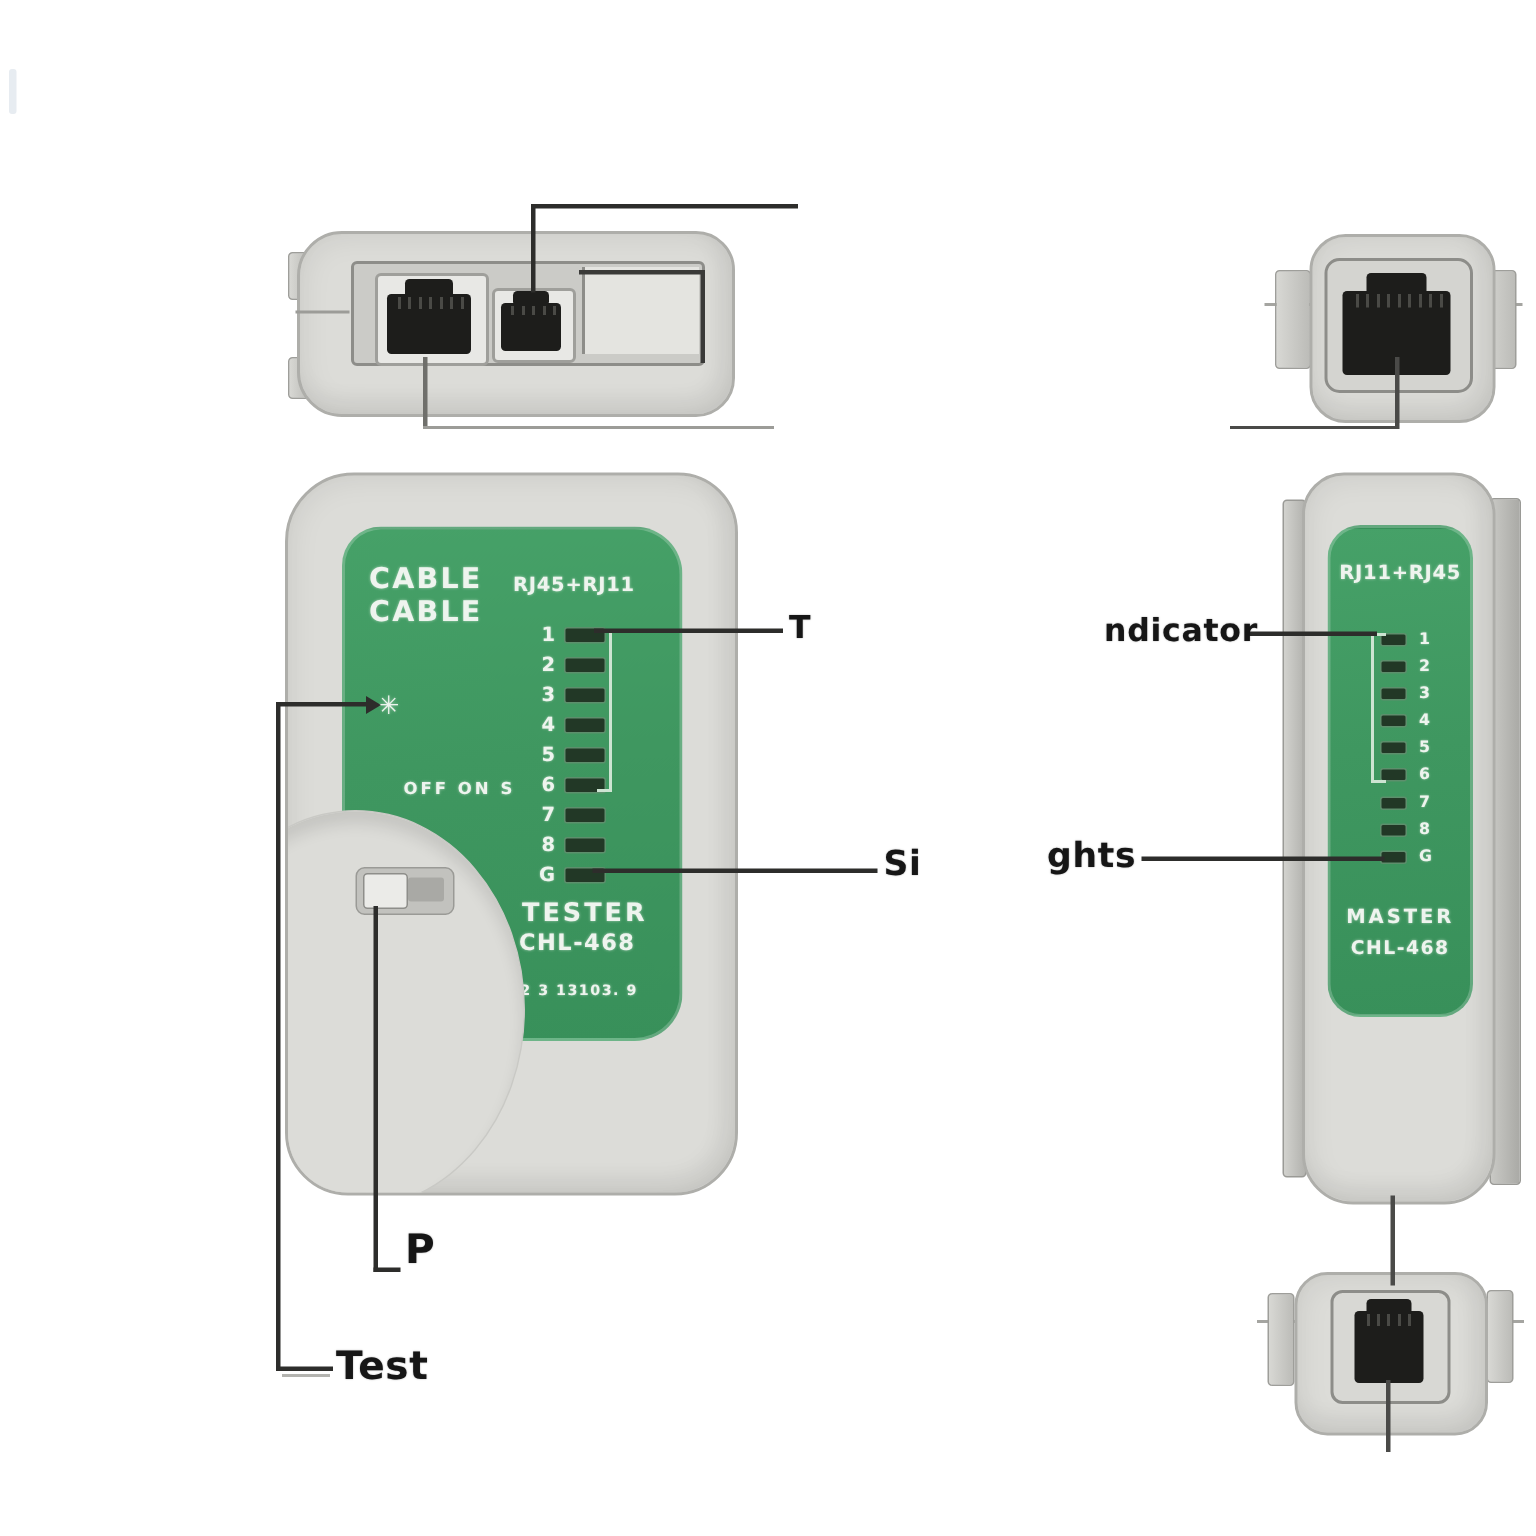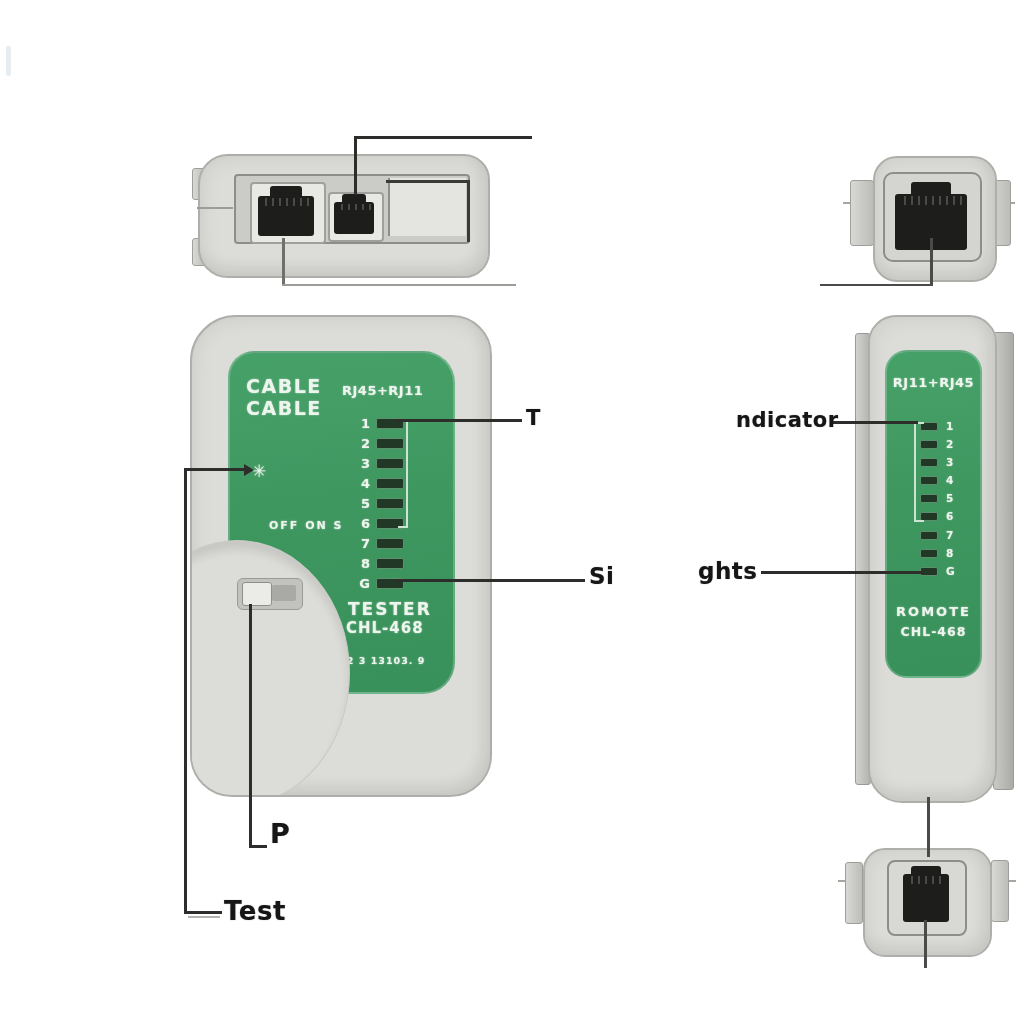--- a/index.html
+++ b/index.html
@@ -202,21 +202,21 @@
       <div class="led-row" style="left:33px;top:195px;gap:8px;">
         <span class="led-slot" style="width:16px;height:7px;"></span>
         <span class="led-num" style="font-size:10.5px;">8</span>
         </div>
       <div class="led-row" style="left:33px;top:213px;gap:8px;">
         <span class="led-slot" style="width:16px;height:7px;"></span>
         <span class="led-num" style="font-size:10.5px;">G</span>
         </div>
 
       <div class="bracket-light" style="left:27px;top:70px;width:8px;height:96px;border-top:2px solid #cde4d2;border-bottom:2px solid #cde4d2;border-left:2px solid #cde4d2;"></div>
-      <div class="gtext" style="left:0;top:252px;width:93px;text-align:center;font-size:13px;letter-spacing:2px;">ROMOTE</div>
+      <div class="gtext" style="left:0;top:252px;width:93px;text-align:center;font-size:13px;letter-spacing:2px;">MASTER</div>
       <div class="gtext" style="left:0;top:272px;width:93px;text-align:center;font-size:12.5px;letter-spacing:1px;">CHL-468</div>
     </div>
   </div>
 
   <div class="line h" style="left:832px;top:421px;width:86px;"></div>
   <div class="frag" style="left:736px;top:408px;font-size:21px;">ndicator</div>
   <div class="line h" style="left:761px;top:571px;width:162px;height:2.5px;"></div>
   <div class="frag" style="left:698px;top:558px;font-size:23px;">ghts</div>
 
   <div class="line thin-h" style="left:838px;top:880px;width:178px;background:#a5a5a1;z-index:5;"></div>

